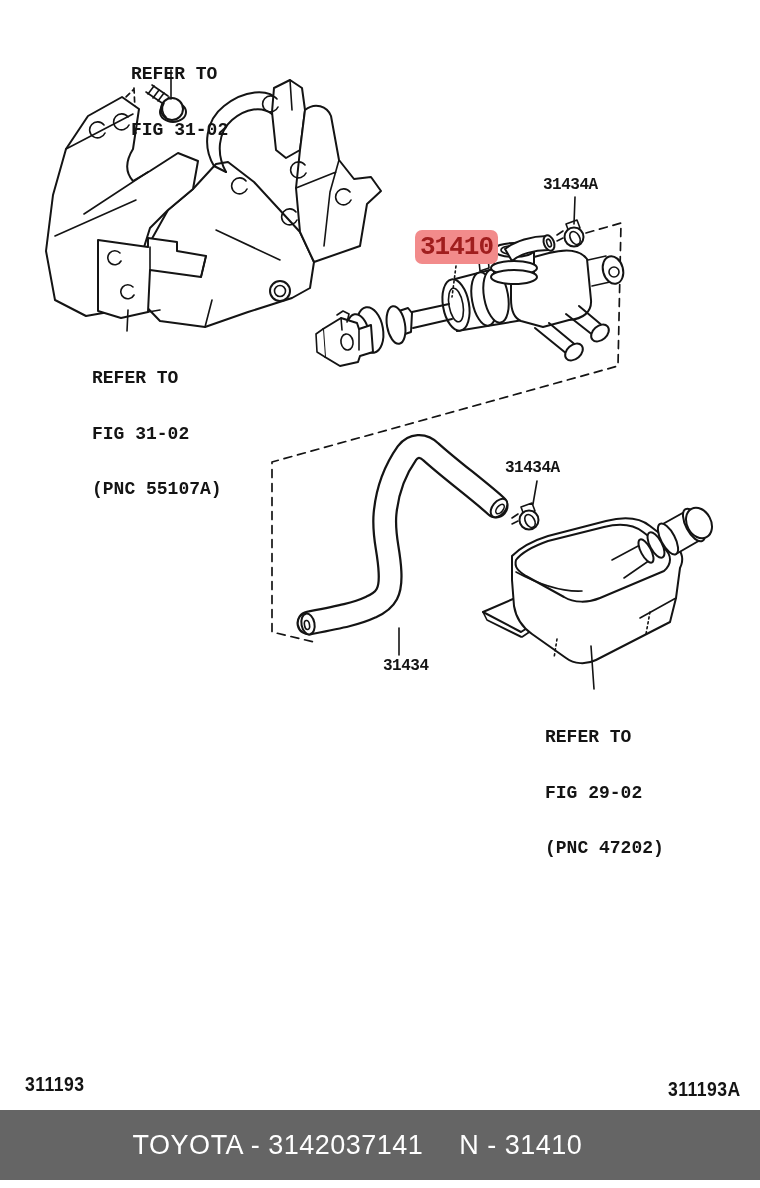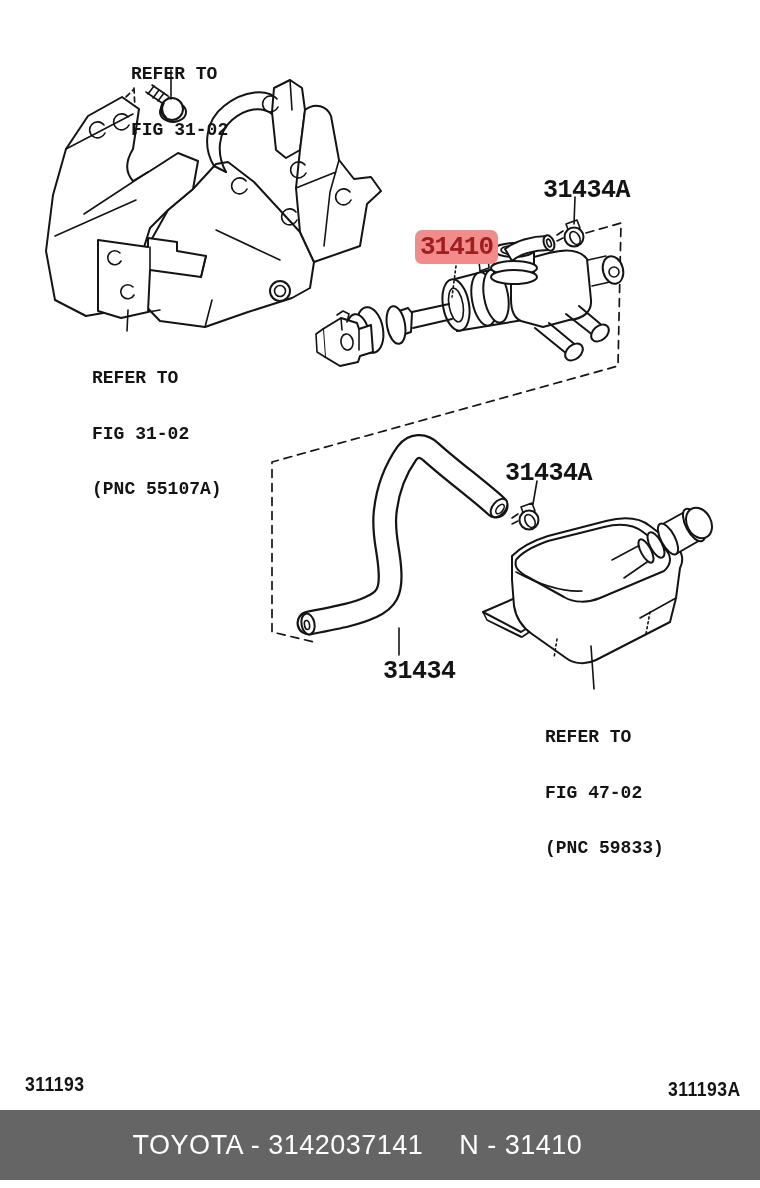--- a/index.html
+++ b/index.html
@@ -12,21 +12,21 @@
   .art path, .art ellipse, .art circle, .art line, .art polyline {
     stroke:var(--line,#141414); stroke-width:2; stroke-linecap:round; stroke-linejoin:round;
   }
   .art .thin  { stroke-width:1.6; }
   .art .dash  { stroke-width:1.7; stroke-dasharray:8 6; fill:none; }
   .art .dots  { stroke-width:1.6; stroke-dasharray:2 3; fill:none; }
   .art .hose-outer { stroke-width:25; fill:none; }
   .art .hose-inner { stroke:#fff; stroke-width:20.5; fill:none; }
   .lbl { position:absolute; font-weight:bold; color:#141414; white-space:pre; }
   .refer { font-size:18px; line-height:18.5px; }
-  .pn    { font-size:25px; letter-spacing:-0.5px; }
+  .pn    { font-size:16px; letter-spacing:-0.5px; }
   .hl {
     width:83px; height:34px; display:flex; align-items:center; justify-content:center;
     background:var(--highlight-bg,#f28b8b); color:var(--highlight-text,#a01e1e);
     font-size:26px; letter-spacing:-1px;border-radius:7px;
   }
   .code {
     font-family:"Liberation Sans", sans-serif; font-weight:bold; font-size:20px;
     transform:scaleX(0.88); transform-origin:left center; letter-spacing:0.5px;
   }
   .footer {
@@ -195,22 +195,22 @@
     <div>FIG 31-02</div>
     <div>(PNC 55107A)</div>
   </div>
 
   <div class="lbl pn" style="left:505px; top:459px;">31434A</div>
 
   <div class="lbl pn" style="left:368px; top:657px;margin-left:15px;">31434</div>
 
   <div class="lbl refer" style="left:545px; top:691px;">
     <div>REFER TO</div>
-    <div>FIG 47-02</div>
-    <div>(PNC 59833)</div>
+    <div>FIG 29-02</div>
+    <div>(PNC 47202)</div>
   </div>
 
   <div class="lbl code" style="left:25px; top:1073px;">311193</div>
 
   <div class="lbl code" style="left:668px; top:1078px;">311193A</div>
 
   <div class="footer">
     <span>TOYOTA - 3142037141</span>
     <span>N - 31410</span>
   </div>

